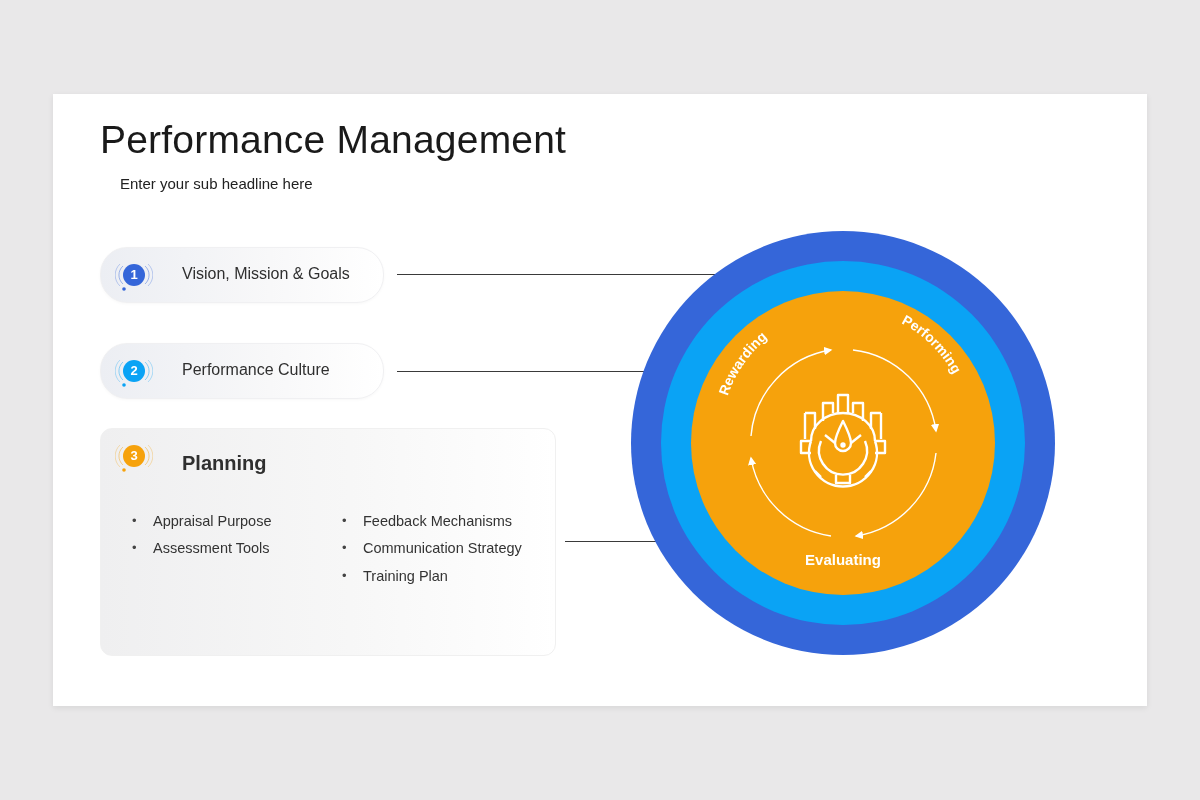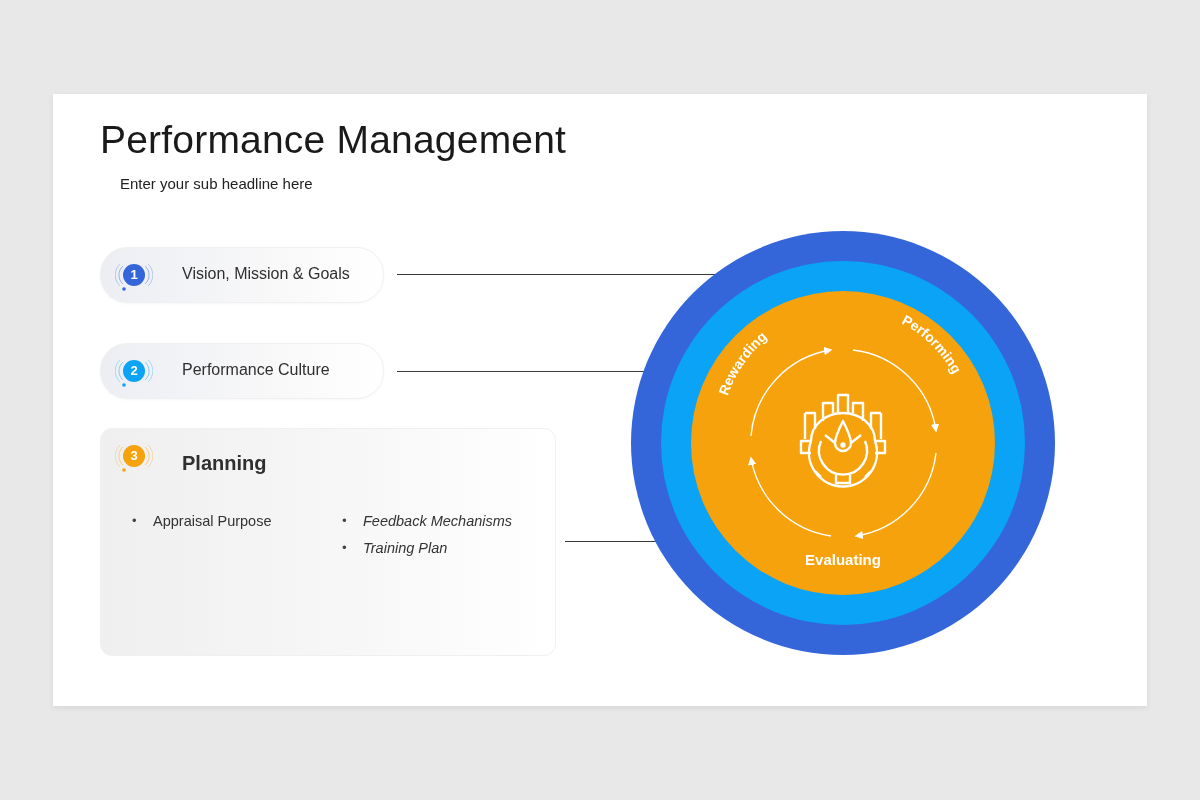--- a/index.html
+++ b/index.html
@@ -12,21 +12,21 @@
   .badge{position:absolute;left:14px;top:8px;width:38px;height:38px;}
   .badge .num{position:absolute;left:8px;top:8px;width:22px;height:22px;border-radius:50%;color:#fff;font-size:13px;font-weight:700;text-align:center;line-height:22px;}
   .badge .ring{position:absolute;left:0;top:0;width:38px;height:38px;}
   .planbox{position:absolute;left:47px;top:334px;width:454px;height:226px;border-radius:12px;background:linear-gradient(90deg,#efeff0 0%,#f7f7f7 55%,#ffffff 100%);border:1px solid #f0f0f0;}
   .planbox .label{position:absolute;left:81px;top:23px;font-size:20px;font-weight:700;color:#2f2f2f;}
   .planbox .badge{top:8px;}
   .col{position:absolute;top:82px;margin:0;padding:0;list-style:none;}
   .col li{position:relative;font-size:14.5px;color:#333;height:27.3px;line-height:20px;padding-left:21px;}
   .col li::before{content:"•";position:absolute;left:0;top:0;color:#444;font-size:13px;}
   .col1{left:31px;}
-  .col2{left:241px;font-style:italic;}
+  .col2{left:241px;}
   .connector{position:absolute;height:1px;background:#3a3a3a;}
   .connector::after{content:"";position:absolute;right:-1px;top:-3px;border-left:7px solid #3a3a3a;border-top:3.5px solid transparent;border-bottom:3.5px solid transparent;}
   .diagram{position:absolute;left:578px;top:137px;width:425px;height:425px;}
 </style>
 </head>
 <body>
 
 <div class="slide">
   <div class="title">Performance Management</div>
   <div class="subtitle">Enter your sub headline here</div>
@@ -66,23 +66,25 @@
         <path d="M5 8 A15 15 0 0 0 5 30" stroke="#f6a20c" stroke-opacity="0.3" fill="none" stroke-width="1"></path>
         <path d="M30 10 A12 12 0 0 1 30 28" stroke="#f6a20c" stroke-opacity="0.45" fill="none" stroke-width="1"></path>
         <path d="M33 8 A15 15 0 0 1 33 30" stroke="#f6a20c" stroke-opacity="0.3" fill="none" stroke-width="1"></path>
         <circle cx="9" cy="33" r="1.8" fill="#f6a20c"></circle>
       </svg>
       <div class="num" style="background:#f6a20c;">3</div>
     </div>
     <div class="label">Planning</div>
     <ul class="col col1">
       <li>Appraisal Purpose</li>
+      <li>Assessment Tools</li>
     </ul>
     <ul class="col col2">
       <li>Feedback Mechanisms</li>
+      <li>Communication Strategy</li>
       <li>Training Plan</li>
     </ul>
   </div>
 
   <div class="connector" style="left:344px;top:180px;width:345px;"></div>
   <div class="connector" style="left:344px;top:277px;width:292px;"></div>
   <div class="connector" style="left:512px;top:447px;width:187px;"></div>
 
   <svg class="diagram" viewBox="0 0 425 425">
     <defs>

